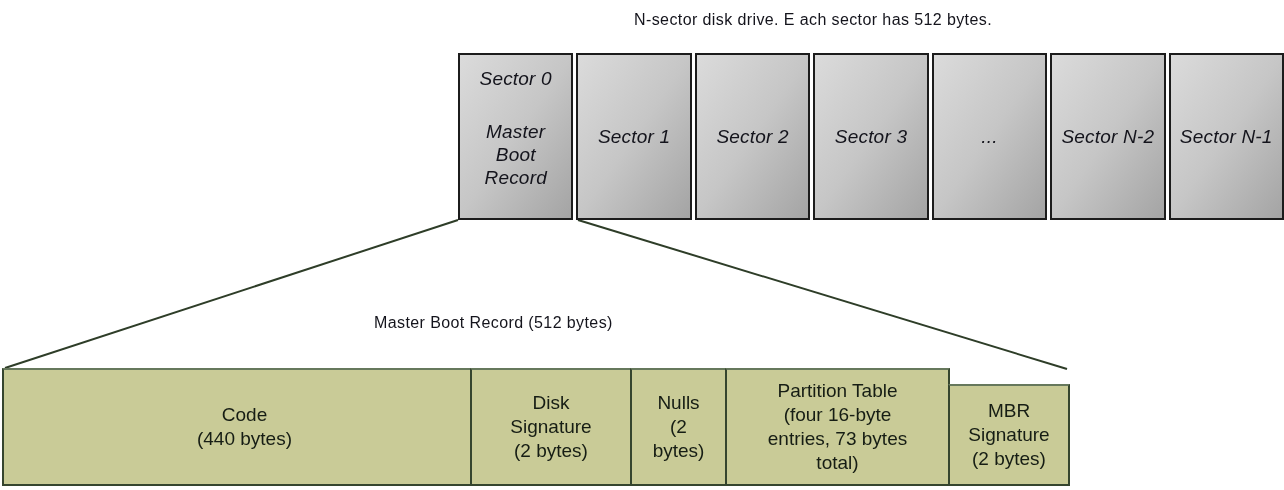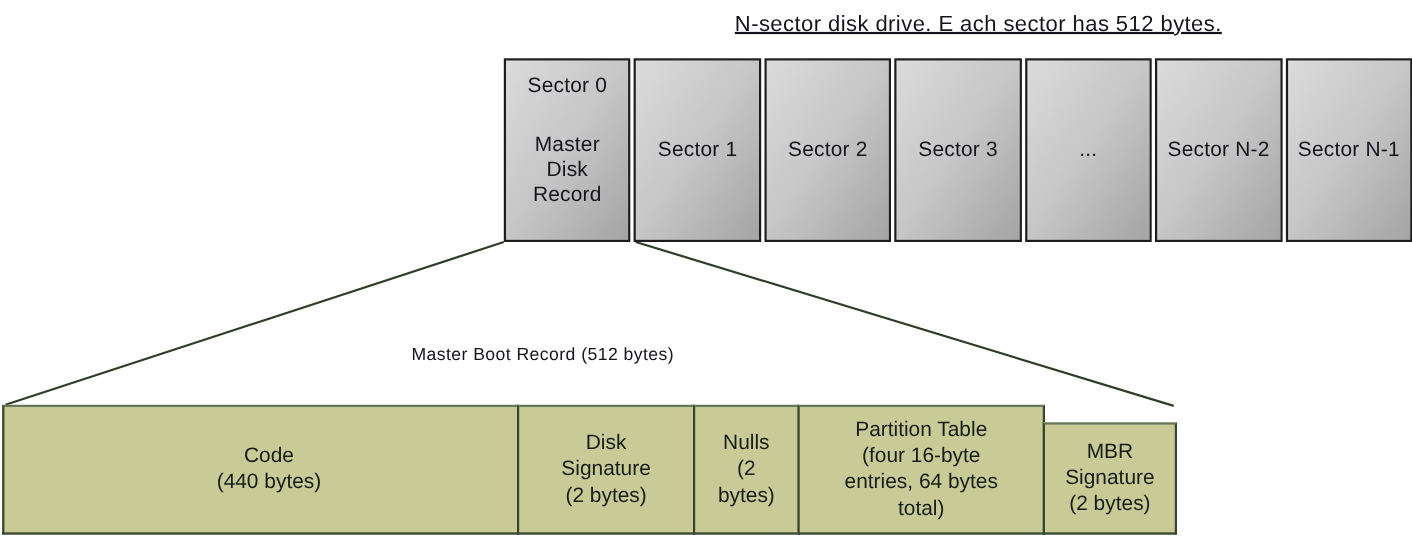--- a/index.html
+++ b/index.html
@@ -9,26 +9,25 @@
     height: 490px;
     background: #ffffff;
     font-family: "Liberation Sans", "DejaVu Sans", sans-serif;
     color: #14141c;
     overflow: hidden;
   }
 
   
   .diagram-title {
     position: absolute;
-    left: 668px;
+    left: 634px;
     top: 11px;
-    font-size: 20px;
+    font-size: 16px;
     letter-spacing: 0.4px;
     white-space: nowrap;
-    text-decoration: underline;
   }
 
   
   .sector-row {
     position: absolute;
     left: 458px;
     top: 53px;
     width: 826px;
     height: 167px;
     display: flex;
@@ -39,20 +38,21 @@
     box-sizing: border-box;
     border: 2px solid #1c1c1c;
     background: linear-gradient(125deg, #dbdbdb 0%, #c6c6c6 50%, #a4a4a4 100%);
     display: flex;
     flex-direction: column;
     align-items: center;
     justify-content: center;
     font-size: 19px;
     letter-spacing: 0.2px;
     text-align: center;
+    font-style: italic;
   }
   .sector-box--first { justify-content: flex-start; }
   .sector-first-label { margin-top: 13px; }
   .sector-first-sub {
     margin: auto 0;
     white-space: pre-line;
     line-height: 23px;
   }
   .sector-label { white-space: nowrap; }
 
@@ -113,21 +113,21 @@
 
   <svg class="connector-svg" viewBox="0 0 1284 490" xmlns="http://www.w3.org/2000/svg">
     <line x1="458" y1="220" x2="5" y2="368" stroke="#2e3d28" stroke-width="2"></line>
     <line x1="578" y1="220" x2="1067" y2="369" stroke="#2e3d28" stroke-width="2"></line>
   </svg>
 
   <div class="sector-row">
     <div class="sector-box sector-box--first">
       <div class="sector-first-label">Sector 0</div>
       <div class="sector-first-sub">Master
-Disk
+Boot
 Record</div>
     </div>
     <div class="sector-box">
       <div class="sector-label">Sector 1</div>
     </div>
     <div class="sector-box">
       <div class="sector-label">Sector 2</div>
     </div>
     <div class="sector-box">
       <div class="sector-label">Sector 3</div>
@@ -149,20 +149,20 @@
     <div class="mbr-cell mbr-cell--code">Code
 (440 bytes)</div>
     <div class="mbr-cell mbr-cell--disksig">Disk
 Signature
 (2 bytes)</div>
     <div class="mbr-cell mbr-cell--nulls">Nulls
 (2
 bytes)</div>
     <div class="mbr-cell mbr-cell--partition">Partition Table
 (four 16-byte
-entries, 64 bytes
+entries, 73 bytes
 total)</div>
     <div class="mbr-cell mbr-cell--mbrsig">MBR
 Signature
 (2 bytes)</div>
   </div>
 
 </div>
 
 </body></html>

